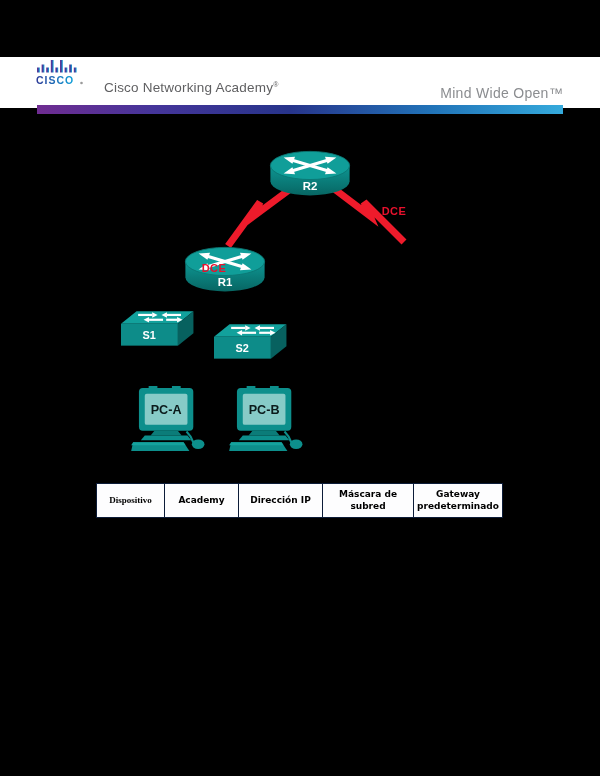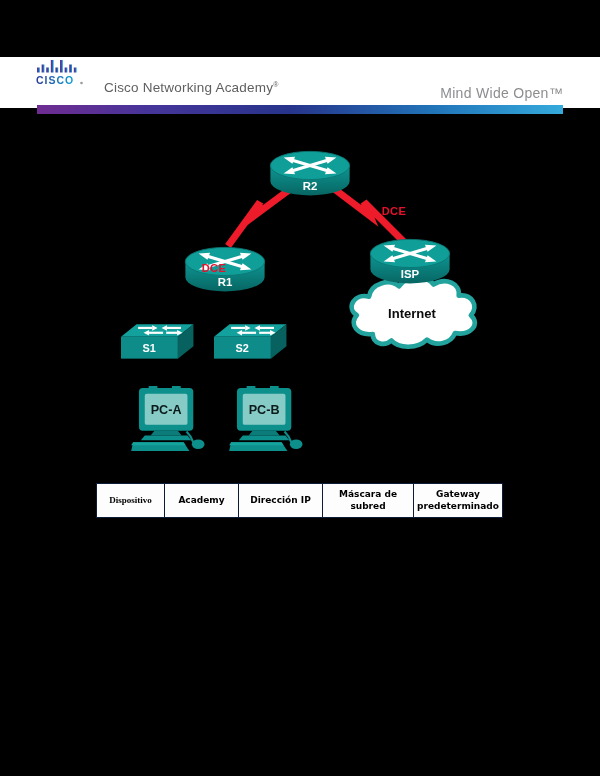--- a/index.html
+++ b/index.html
@@ -76,29 +76,20 @@
   <div class="grad-bar"></div>
 </div>
 
 <div class="diagram">
 
   <svg class="links-svg" viewBox="0 0 600 430">
     <polyline points="289,120 254,146 260,132 228,176" fill="none" stroke="#ee1b2b" stroke-width="7" stroke-linejoin="miter"></polyline>
     <polyline points="333,118 370,146 364,132 404,172" fill="none" stroke="#ee1b2b" stroke-width="7" stroke-linejoin="miter"></polyline>
   </svg>
 
-  <div class="dev" style="left:341px; top:198px;">
-    <svg width="142" height="89" viewBox="-4 -6 152 94">
-      <path d="M30,64 C14,66 4,54 13,44 C1,36 10,20 26,24 C28,10 48,4 58,13
-               C66,1 88,1 95,11 C108,3 124,10 122,23 C136,21 144,34 135,44
-               C146,54 134,66 118,63 C114,74 98,78 88,70 C78,80 58,80 50,71
-               C42,78 30,74 30,64 Z" fill="#ffffff" stroke="#23a39e" stroke-width="5" stroke-linejoin="round"></path>
-      <text x="72" y="47" text-anchor="middle" font-family="Liberation Sans, sans-serif" font-size="14" font-weight="bold" fill="#0b0b0b">Internet</text>
-    </svg>
-  </div>
 
   <div class="dev" style="left:266px; top:76px;">
     <svg width="88" height="53" viewBox="0 0 100 60">
       <defs>
         <linearGradient id="rwall" x1="0" y1="0" x2="0" y2="1">
           <stop offset="0" stop-color="#0e9693"></stop>
             <stop offset="1" stop-color="#076663"></stop>
         </linearGradient>
       </defs>
       <path d="M5,22 L5,40 A45,16 0 0 0 95,40 L95,22 Z" fill="url(#rwall)"></path>
@@ -122,39 +113,25 @@
         <path d="M30,16 L70,28 M30,28 L70,16" stroke="#ffffff" stroke-width="3.5"></path>
         <polygon points="80,31 67,32 70,24"></polygon>
         <polygon points="20,13 33,12 30,20"></polygon>
         <polygon points="80,13 67,12 70,20"></polygon>
         <polygon points="20,31 33,32 30,24"></polygon>
       </g>
       <text x="50" y="50" text-anchor="middle" font-family="Liberation Sans, sans-serif" font-size="13" font-weight="bold" fill="#ffffff">R1</text>
     </svg>
   </div>
 
-  <div class="dev" style="left:366px; top:164px;">
-    <svg width="88" height="53" viewBox="0 0 100 60">
-      <path d="M5,22 L5,40 A45,16 0 0 0 95,40 L95,22 Z" fill="url(#rwall)"></path>
-      <ellipse cx="50" cy="22" rx="45" ry="16" fill="#109e99" stroke="#0b7673" stroke-width="1"></ellipse>
-      <g fill="#ffffff">
-        <path d="M30,16 L70,28 M30,28 L70,16" stroke="#ffffff" stroke-width="3.5"></path>
-        <polygon points="80,31 67,32 70,24"></polygon>
-        <polygon points="20,13 33,12 30,20"></polygon>
-        <polygon points="80,13 67,12 70,20"></polygon>
-        <polygon points="20,31 33,32 30,24"></polygon>
-      </g>
-      <text x="50" y="50" text-anchor="middle" font-family="Liberation Sans, sans-serif" font-size="13" font-weight="bold" fill="#ffffff">ISP</text>
-    </svg>
-  </div>
 
   <div class="link-label" style="left:192px; top:156px;">DCE</div>
   <div class="link-label" style="left:372px; top:99px;">DCE</div>
 
-  <div class="dev" style="left:121px; top:251px;">
+  <div class="dev" style="left:121px; top:238px;">
     <svg width="74" height="41" viewBox="0 0 95 52">
       <polygon points="0,20 20,4 93,4 73,20" fill="#12a19c"></polygon>
       <polygon points="73,20 93,4 93,32 73,48" fill="#07615f"></polygon>
       <rect x="0" y="20" width="73" height="28" fill="#0d8c89"></rect>
       <g fill="#ffffff">
         <rect x="22" y="7.2" width="18" height="2.8"></rect>
           <polygon points="40,5 40,12.2 47,8.6"></polygon>
         <rect x="59" y="7.2" width="18" height="2.8"></rect>
           <polygon points="59,5 59,12.2 52,8.6"></polygon>
         <rect x="36" y="13.4" width="18" height="2.8"></rect>

